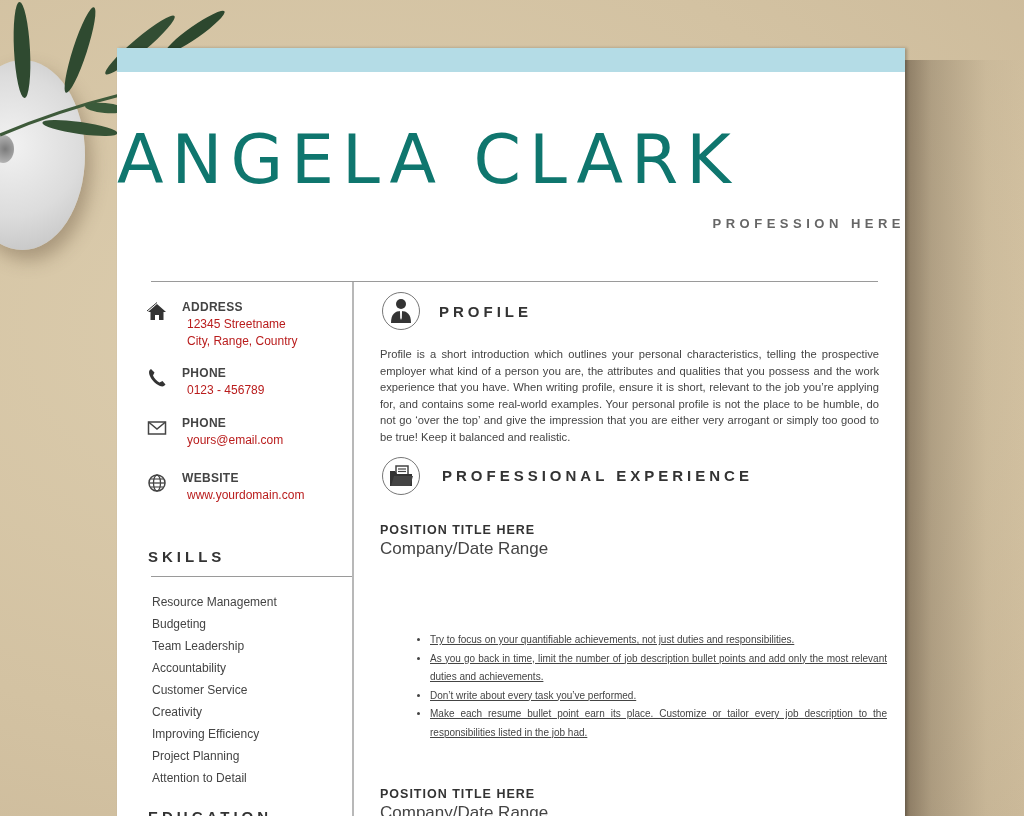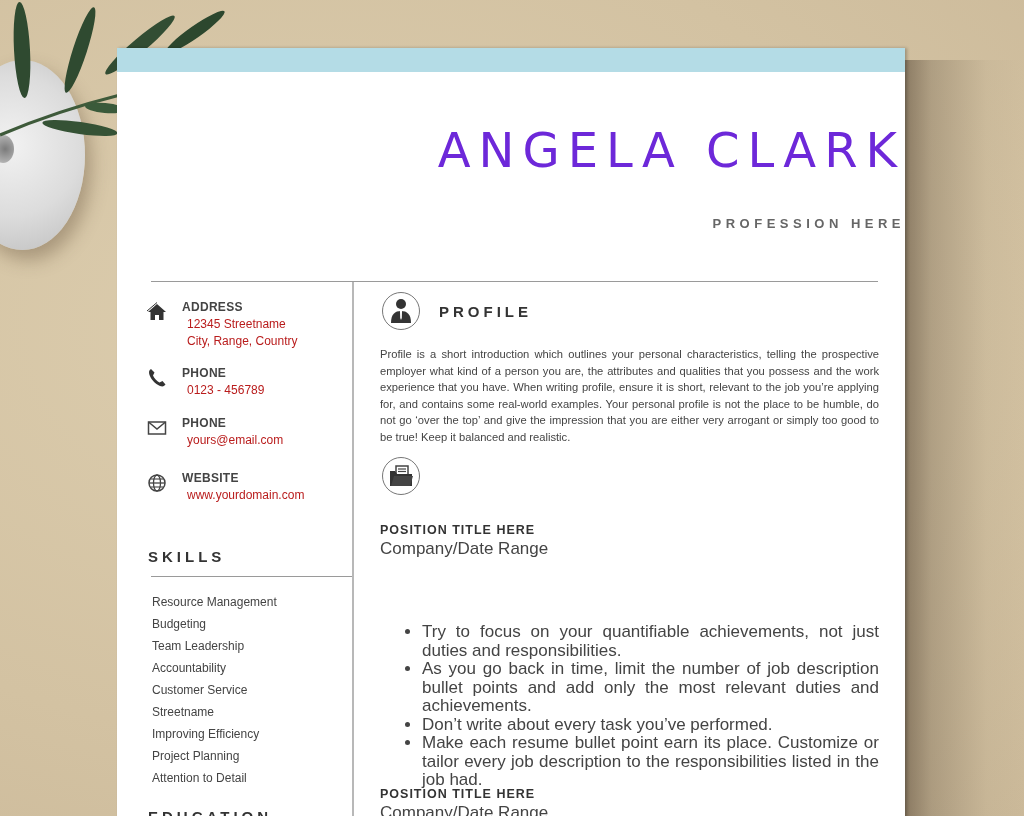--- a/index.html
+++ b/index.html
@@ -25,22 +25,22 @@
     }
     .plant { position: absolute; left: 0; top: 0; width: 240px; height: 170px; }
 
     .page {
       position: absolute; left: 117px; top: 48px; width: 788px; height: 780px;
       background: #ffffff;
       box-shadow: 2px 0 3px rgba(0,0,0,0.25);
     }
     .top-band { position: absolute; left: 0; top: 0; width: 100%; height: 24px; background: #b4dce6; }
     .name {
-      position: absolute; left: 0; top: 78px; width: 100%; text-align: right;
-      font-size: 48px; letter-spacing: 8px; color: #6d28d9; font-weight: normal;
+      position: absolute; left: 0; top: 78px; width: 100%; text-align: left;
+      font-size: 68px; letter-spacing: 8px; color: #0f766e; font-weight: normal;
       font-family: "DejaVu Sans", sans-serif; line-height: 1;
     }
     .profession {
       position: absolute; left: 0; top: 168px; width: 100%; text-align: right;
       font-size: 13px; letter-spacing: 4.5px; color: #666666; font-weight: bold;
     }
     .h-rule { position: absolute; left: 34px; top: 233px; width: 727px; height: 1px; background: #9a9a9a; }
     .v-rule { position: absolute; left: 235px; top: 234px; width: 2px; height: 560px; background: #b8b8b8; }
 
     .contact { position: absolute; left: 30px; width: 200px; }
@@ -57,21 +57,21 @@
     .sec-icon {
       position: absolute; width: 38px; height: 38px; border: 1.5px solid #777; border-radius: 50%; box-sizing: border-box;
       display: flex; align-items: center; justify-content: center;
     }
     .sec-title { position: absolute; font-size: 15px; font-weight: bold; letter-spacing: 4px; color: #333; }
     .para { position: absolute; left: 263px; width: 499px; font-size: 11.2px; color: #444; text-align: justify; line-height: 16.5px; margin: 0; }
 
     .pos-title { position: absolute; left: 263px; font-size: 12.5px; font-weight: bold; letter-spacing: 1px; color: #333; }
     .pos-sub { position: absolute; left: 263px; font-size: 17px; color: #444; }
     .exp-intro { position: absolute; left: 263px; width: 499px; font-size: 12.5px; color: #444; line-height: 19px; margin: 0; text-align: justify; }
-    .bullets { position: absolute; left: 263px; top: 575px; width: 499px; margin: 0; padding: 0 0 0 42px; box-sizing: border-box; font-size: 17px; color: #444; line-height: 18.5px; }
+    .bullets { position: absolute; left: 263px; top: 575px; width: 499px; margin: 8px; padding: 0 0 0 42px; box-sizing: border-box; font-size: 10px; color: #444; line-height: 18.5px; text-decoration: underline; }
     .bullets li { text-align: justify; }
   </style>
 </head>
 <body>
 
 <div class="shadow-right"></div>
 
 <div class="vase"></div>
 <div class="vase-hole"></div>
 
@@ -134,21 +134,21 @@
   </div>
 
   <div class="skills-title">SKILLS</div>
   <div class="skills-rule"></div>
   <ul class="skills-list">
     <li>Resource Management</li>
     <li>Budgeting</li>
     <li>Team Leadership</li>
     <li>Accountability</li>
     <li>Customer Service</li>
-    <li>Streetname</li>
+    <li>Creativity</li>
     <li>Improving Efficiency</li>
     <li>Project Planning</li>
     <li>Attention to Detail</li>
   </ul>
   <div class="edu-title">EDUCATION</div>
 
   <div class="sec-icon" style="left:265px; top:244px;">
     <svg width="24" height="26" viewBox="0 0 24 26">
       <circle cx="12" cy="6" r="5" fill="#333"></circle>
       <path d="M2 25 C2 16, 6 13, 12 13 C18 13, 22 16, 22 25 Z" fill="#333"></path>
@@ -160,20 +160,21 @@
 
   <div class="sec-icon" style="left:265px; top:409px;">
     <svg width="26" height="22" viewBox="0 0 26 22">
       <rect x="8" y="1" width="12" height="9" fill="#fff" stroke="#444" stroke-width="1.5"></rect>
       <line x1="10" y1="4" x2="18" y2="4" stroke="#444" stroke-width="1.2"></line>
       <line x1="10" y1="6.5" x2="18" y2="6.5" stroke="#444" stroke-width="1.2"></line>
       <path d="M2 6 L2 21 L24 21 L24 9 L9 9 L7 6 Z" fill="#333"></path>
       <path d="M3 21 L6 11 L25 11 L22 21 Z" fill="#444"></path>
     </svg>
   </div>
+  <div class="sec-title" style="left:325px; top:419px;">PROFESSIONAL EXPERIENCE</div>
 
   <div class="pos-title" style="top:475px;">POSITION TITLE HERE</div>
   <div class="pos-sub" style="top:491px;">Company/Date Range</div>
   <ul class="bullets">
     <li>Try to focus on your quantifiable achievements, not just duties and responsibilities.</li>
     <li>As you go back in time, limit the number of job description bullet points and add only the most relevant duties and achievements.</li>
     <li>Don’t write about every task you’ve performed.</li>
     <li>Make each resume bullet point earn its place. Customize or tailor every job description to the responsibilities listed in the job had.</li>
   </ul>
 

